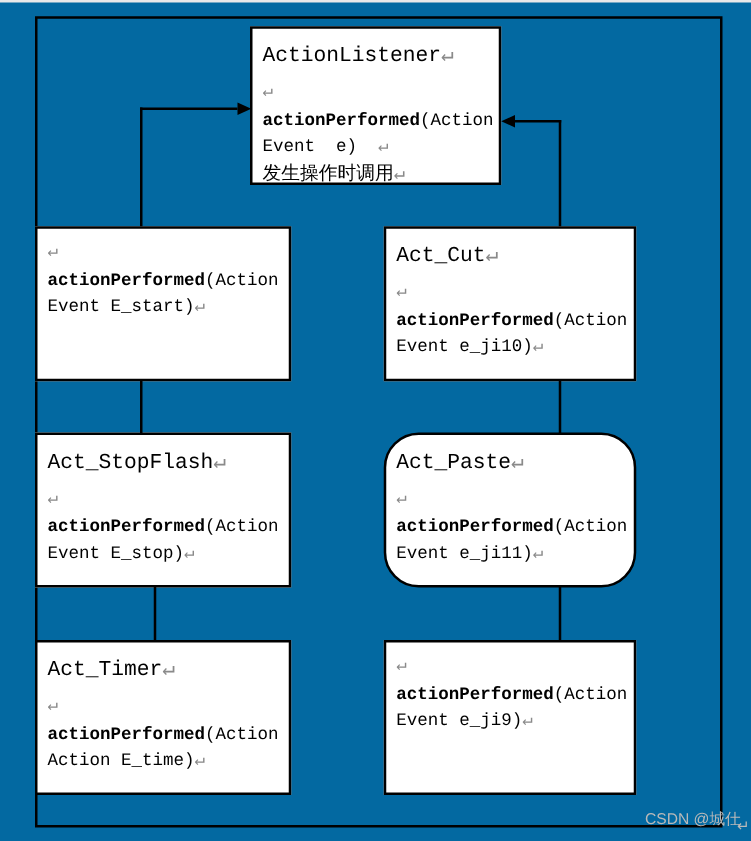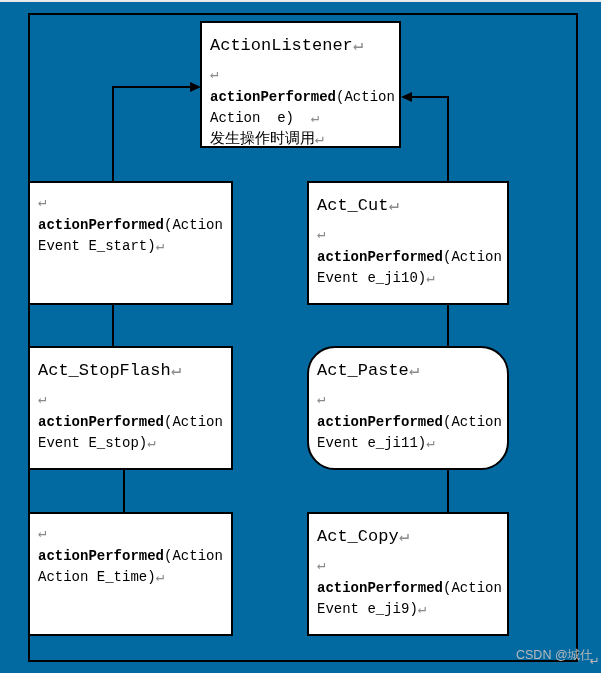--- a/index.html
+++ b/index.html
@@ -61,21 +61,21 @@
 
 <div id="canvas">
 
   <div class="top-edge"></div>
 
   <div class="outer-border"></div>
 
   <div class="box" style="left:200px; top:21px; width:201px; height:127px;">
     <div class="box-title"><span>ActionListener</span><span class="ret">↵</span></div>
     <div class="box-blank"><span class="ret">↵</span></div>
-    <div class="box-method"><span class="bold">actionPerformed</span><span>(Action</span><br><span>Action  e)  </span><span class="ret">↵</span></div>
+    <div class="box-method"><span class="bold">actionPerformed</span><span>(Action</span><br><span>Event  e)  </span><span class="ret">↵</span></div>
     <div class="box-note"><span>发生操作时调用</span><span class="ret">↵</span></div>
   </div>
 
   <div class="box" style="left:28px; top:181px; width:205px; height:124px;">
     <div class="box-blank"><span class="ret">↵</span></div>
     <div class="box-method"><span class="bold">actionPerformed</span><span>(Action</span><br><span>Event E_start)</span><span class="ret">↵</span></div>
   </div>
 
   <div class="box" style="left:307px; top:181px; width:202px; height:124px;">
     <div class="box-title"><span>Act_Cut</span><span class="ret">↵</span></div>
@@ -89,26 +89,26 @@
     <div class="box-method"><span class="bold">actionPerformed</span><span>(Action</span><br><span>Event E_stop)</span><span class="ret">↵</span></div>
   </div>
 
   <div class="box" style="left:307px; top:346px; width:202px; height:124px;border-radius:28px;">
     <div class="box-title"><span>Act_Paste</span><span class="ret">↵</span></div>
     <div class="box-blank"><span class="ret">↵</span></div>
     <div class="box-method"><span class="bold">actionPerformed</span><span>(Action</span><br><span>Event e_ji11)</span><span class="ret">↵</span></div>
   </div>
 
   <div class="box" style="left:28px; top:512px; width:205px; height:124px;">
+    <div class="box-title"><span>Act_Timer</span><span class="ret">↵</span></div>
     <div class="box-blank"><span class="ret">↵</span></div>
     <div class="box-method"><span class="bold">actionPerformed</span><span>(Action</span><br><span>Action E_time)</span><span class="ret">↵</span></div>
   </div>
 
   <div class="box" style="left:307px; top:512px; width:202px; height:124px;">
-    <div class="box-title"><span>Act_Copy</span><span class="ret">↵</span></div>
     <div class="box-blank"><span class="ret">↵</span></div>
     <div class="box-method"><span class="bold">actionPerformed</span><span>(Action</span><br><span>Event e_ji9)</span><span class="ret">↵</span></div>
   </div>
 
   <div class="vline" style="left:112px; top:86px; height:95px;"></div>
   <div class="hline" style="left:112px; top:86px; width:78px;"></div>
   <div class="arrowhead-right" style="left:190px; top:82px;"></div>
 
   <div class="vline" style="left:447px; top:96px; height:85px;"></div>
   <div class="hline" style="left:412px; top:96px; width:37px;"></div>

